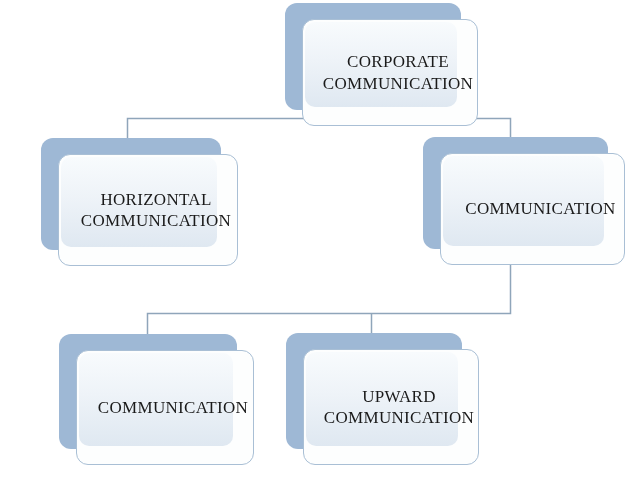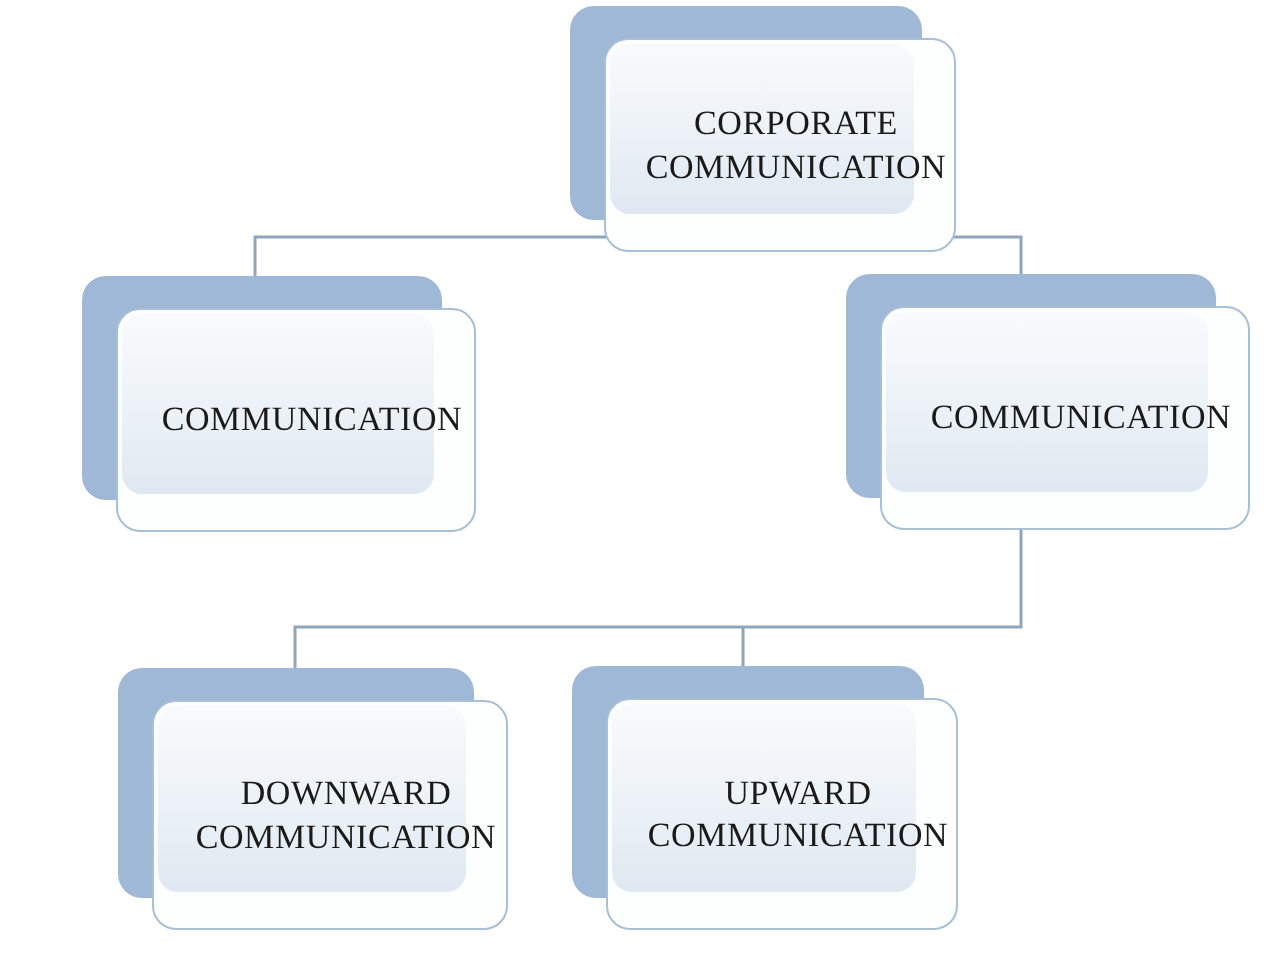--- a/index.html
+++ b/index.html
@@ -84,41 +84,41 @@
         <span>COMMUNICATION</span>
       </div>
     </div>
   </div>
 
   <div class="node node-horizontal">
     <div class="node-shadow"></div>
     <div class="node-card">
       <div class="node-inner"></div>
       <div class="node-label">
+        <span>HORIZONTAL</span>
         <span>COMMUNICATION</span>
       </div>
     </div>
   </div>
 
   <div class="node node-vertical">
     <div class="node-shadow"></div>
     <div class="node-card">
       <div class="node-inner"></div>
       <div class="node-label">
         <span>COMMUNICATION</span>
       </div>
     </div>
   </div>
 
   <div class="node node-downward">
     <div class="node-shadow"></div>
     <div class="node-card">
       <div class="node-inner"></div>
       <div class="node-label">
-        <span>DOWNWARD</span>
         <span>COMMUNICATION</span>
       </div>
     </div>
   </div>
 
   <div class="node node-upward">
     <div class="node-shadow"></div>
     <div class="node-card">
       <div class="node-inner"></div>
       <div class="node-label">

